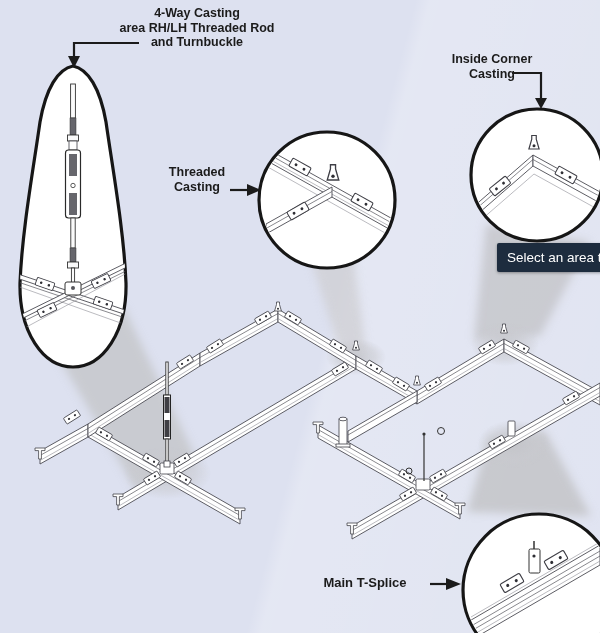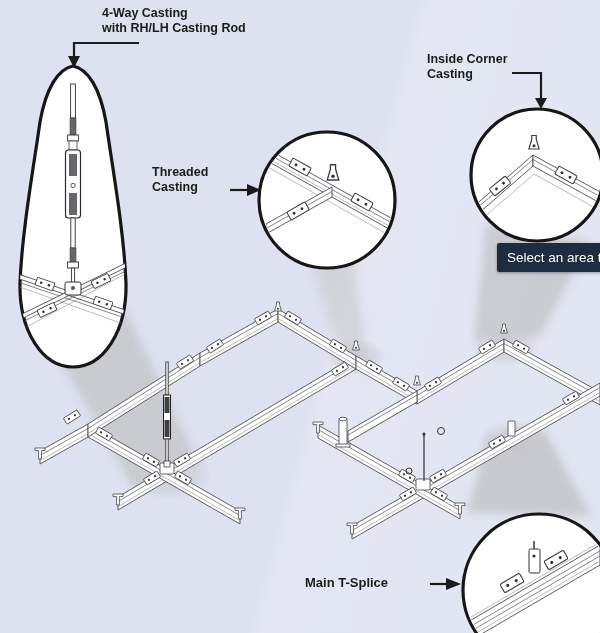--- a/index.html
+++ b/index.html
@@ -16,21 +16,21 @@
   .bm{fill:#ffffff;stroke:#4b4b52;stroke-width:.9;}
   .l1{stroke:#55555c;stroke-width:.7;fill:none;}
   .l2{stroke:#8d8d95;stroke-width:.6;fill:none;}
   .hw{fill:#ffffff;stroke:#3f3f46;stroke-width:.8;}
   .mag{fill:#ffffff;stroke:#161616;stroke-width:3.2;}
   .dk{fill:#66666c;stroke:#333;stroke-width:.5;}
   .wt{fill:#fafafa;stroke:#333;stroke-width:.9;}
   .ar{stroke:#1b1b1b;stroke-width:2.2;fill:none;}
   .arh{fill:#1b1b1b;stroke:none;}
   
-  .callout{position:absolute;color:#1b1b1b;font-weight:bold;font-size:12.5px;line-height:14.5px;}
+  .callout{position:absolute;color:#1b1b1b;font-weight:bold;font-size:12.5px;line-height:14.5px;text-align:center;}
   .callout div{white-space:nowrap;}
   .tooltip{position:absolute;left:497px;top:243px;height:29px;line-height:29px;
     padding:0 12px 0 10px;font-size:13.5px;border-radius:2px;white-space:nowrap;
     box-shadow:0 1px 3px rgba(0,0,0,.35);}
 </style>
 </head>
 <body>
 
 <div class="stage" style="background: rgb(221, 225, 240);">
 
@@ -315,32 +315,33 @@
     <polygon class="arh" points="247,184 247,196 261,190"></polygon>
     <path class="ar" d="M512,73 L541,73 L541,98"></path>
     <polygon class="arh" points="535,98 547,98 541,109"></polygon>
     <line class="ar" x1="430" y1="584" x2="446" y2="584"></line>
     <polygon class="arh" points="446,578 446,590 461,584"></polygon>
   </g>
 </svg>
 
 <div class="callout" style="left:102px;top:6px;width:190px;">
   <div>4-Way Casting</div>
-  <div>with RH/LH Casting Rod</div>
+  <div>area RH/LH Threaded Rod</div>
+  <div>and Turnbuckle</div>
 </div>
 
 <div class="callout" style="left:152px;top:165px;width:90px;">
   <div>Threaded</div>
   <div>Casting</div>
 </div>
 
 <div class="callout" style="left:427px;top:52px;width:130px;">
   <div>Inside Corner</div>
   <div>Casting</div>
 </div>
 
-<div class="callout" style="left:305px;top:576px;width:120px;text-align:left;font-size:13px;">
+<div class="callout" style="left:305px;top:576px;width:120px;text-align:center;font-size:13px;">
   <div>Main T-Splice</div>
 </div>
 
 <div class="tooltip" style="background: rgb(29, 44, 62); color: rgb(255, 255, 255);">Select an area to</div>
 
 </div>
 
 </body></html>

